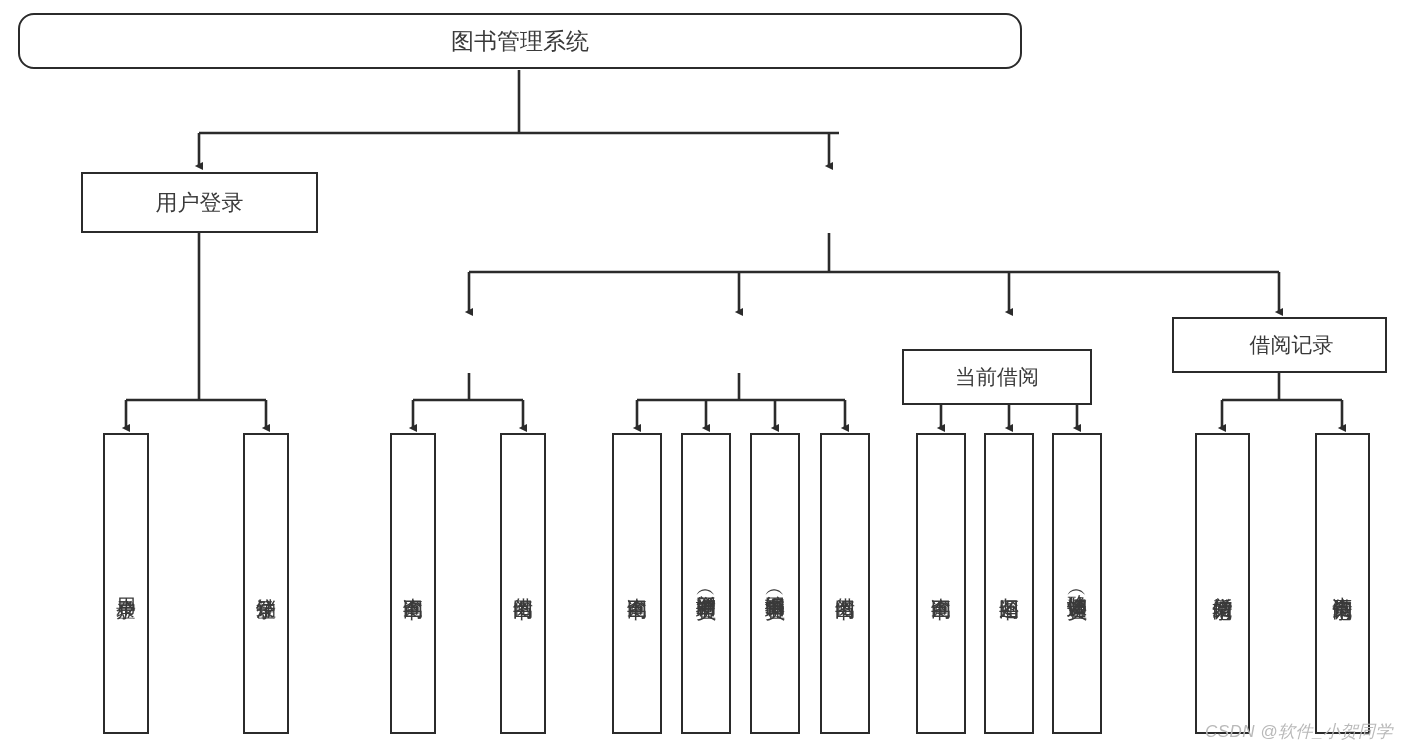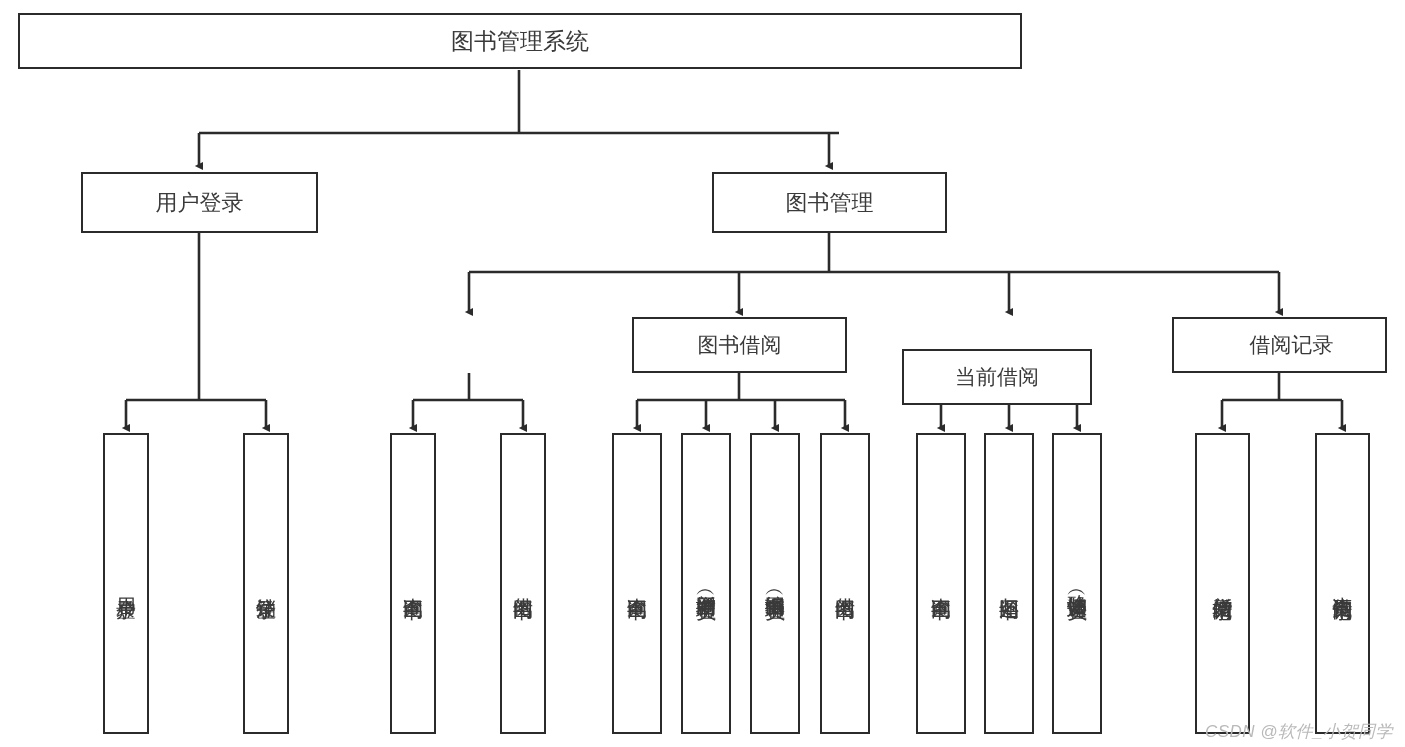--- a/index.html
+++ b/index.html
@@ -123,34 +123,28 @@
       <path d="M1009,400 L1009,428" marker-end="url(#arrow)"></path>
       <path d="M1077,400 L1077,428" marker-end="url(#arrow)"></path>
 
       <path d="M1279,373 L1279,400"></path>
       <path d="M1222,400 L1342,400"></path>
       <path d="M1222,400 L1222,428" marker-end="url(#arrow)"></path>
       <path d="M1342,400 L1342,428" marker-end="url(#arrow)"></path>
     </g>
   </svg>
 
-  <div class="node root" style="left:18px; top:13px; width:1004px; height:56px;">
+  <div class="node root" style="left:18px; top:13px; width:1004px; height:56px;border-radius:16px;">
     <span class="label">图书管理系统</span>
   </div>
 
   <div class="node level2" style="left:81px; top:172px; width:237px; height:61px;">
     <span class="label">用户登录</span>
   </div>
-  <div class="node level2" style="left:712px; top:172px; width:235px; height:61px;">
-    <span class="label">图书管理</span>
-  </div>
 
-  <div class="node level3" style="left:632px; top:317px; width:215px; height:56px;">
-    <span class="label">图书借阅</span>
-  </div>
   <div class="node level3" style="left:902px; top:317px; width:190px; height:56px;margin-top:32px;">
     <span class="label">当前借阅</span>
   </div>
   <div class="node level3" style="left:1172px; top:317px; width:215px; height:56px;padding-left:24px;">
     <span class="label">借阅记录</span>
   </div>
 
   <div class="node leaf" style="left:103px; top:433px; width:46px; height:301px;">
     <span class="label">用户登录</span>
   </div>

